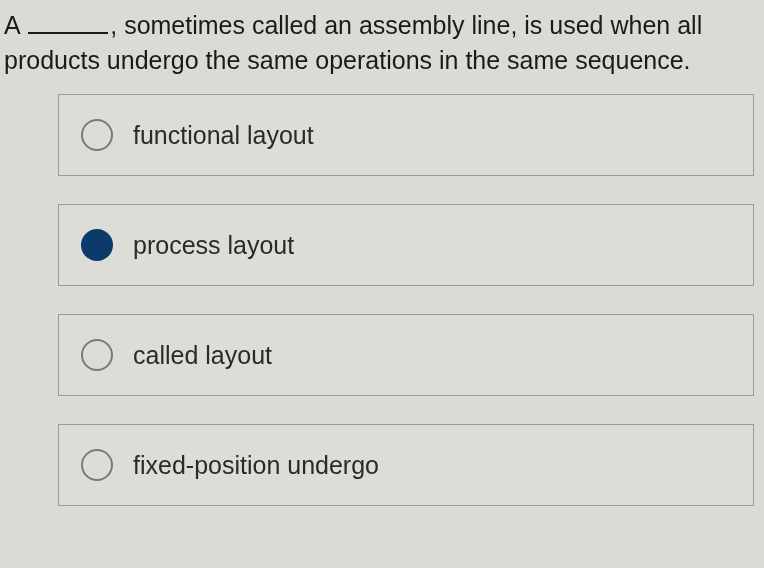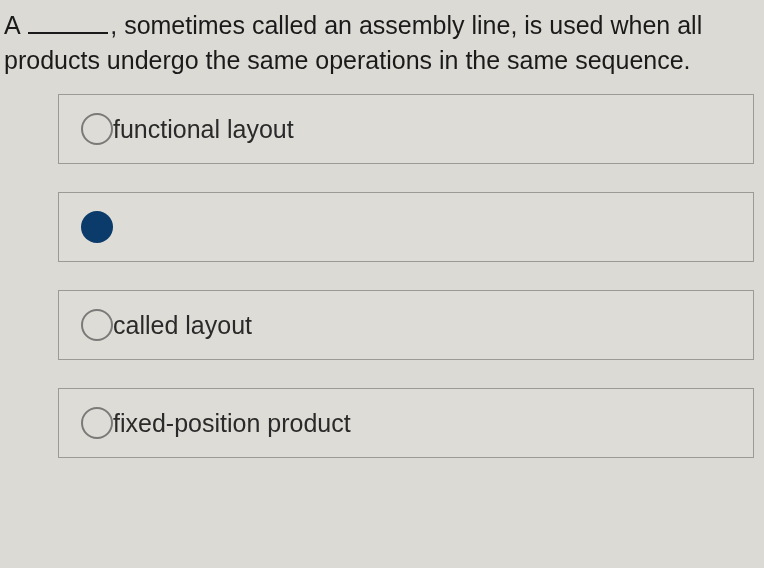--- a/index.html
+++ b/index.html
@@ -30,23 +30,24 @@
     }
     .options-wrap {
       padding: 0 10px 0 58px;
       display: flex;
       flex-direction: column;
       gap: 28px;
     }
     .option {
       display: flex;
       align-items: center;
+      gap: 20px;
       border: 1px solid #9b9a96;
       background: #dedcd7;
-      padding: 18px 22px;
+      padding: 24px 22px;
       cursor: pointer;
     }
     .radio {
       width: 32px;
       height: 32px;
       border: 2.5px solid #7a7a78;
       border-radius: 50%;
       flex-shrink: 0;
       background: transparent;
     }
@@ -70,25 +71,26 @@
 
 <div class="options-wrap">
 
   <div class="option">
     <div class="radio"></div>
     <div class="option-label">functional layout</div>
   </div>
 
   <div class="option">
     <div class="radio selected"></div>
+    <div class="option-label">process layout</div>
   </div>
 
   <div class="option">
     <div class="radio"></div>
     <div class="option-label">called layout</div>
   </div>
 
   <div class="option">
     <div class="radio"></div>
-    <div class="option-label">fixed-position product</div>
+    <div class="option-label">fixed-position undergo</div>
   </div>
 
 </div>
 
 </body></html>

